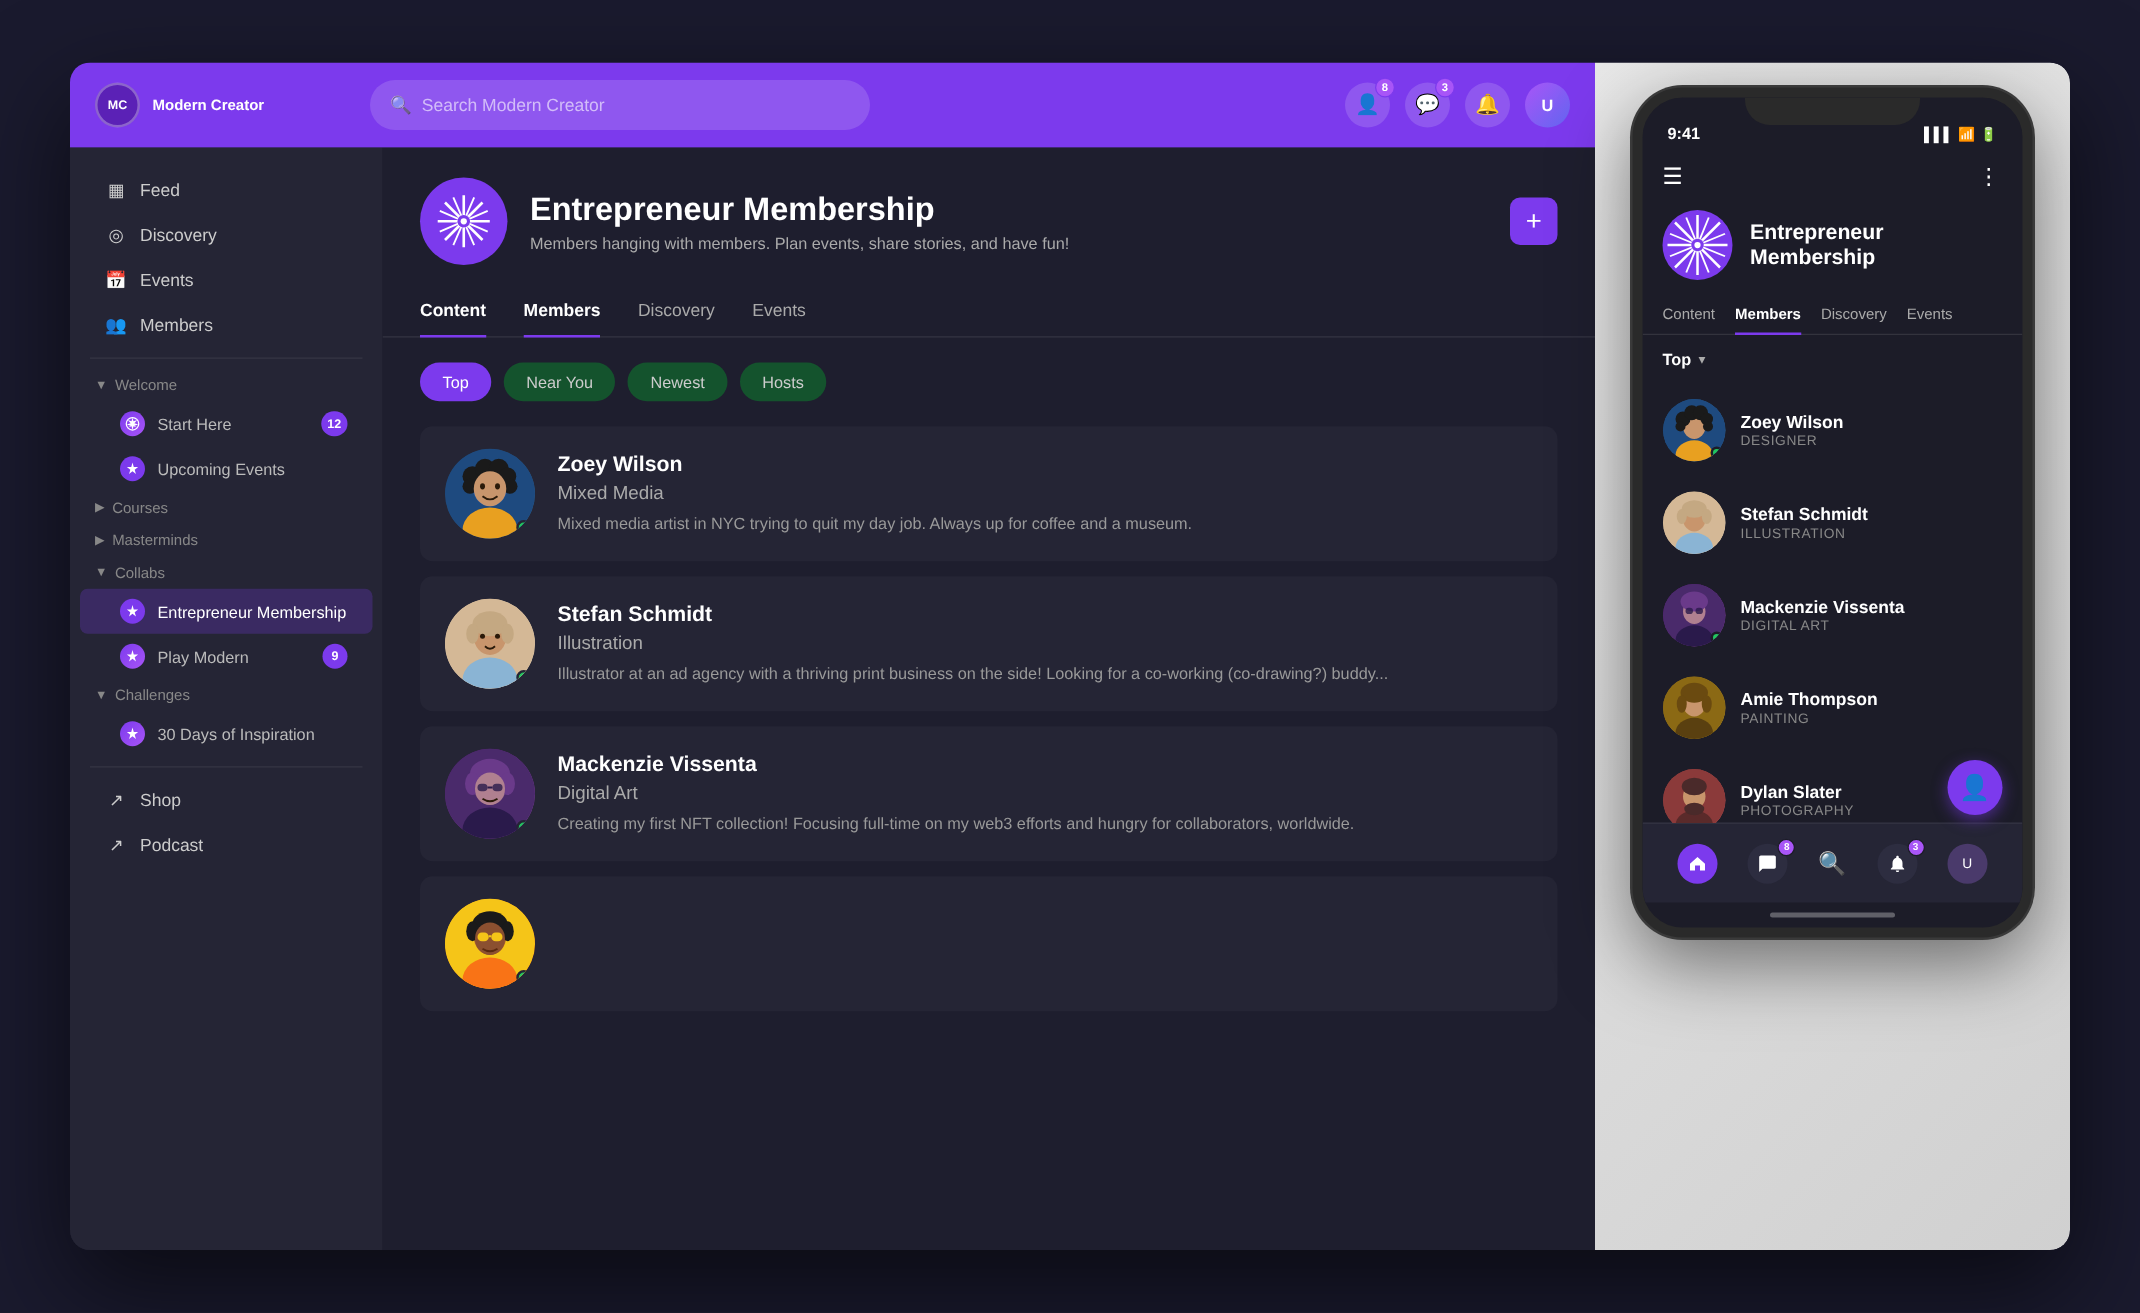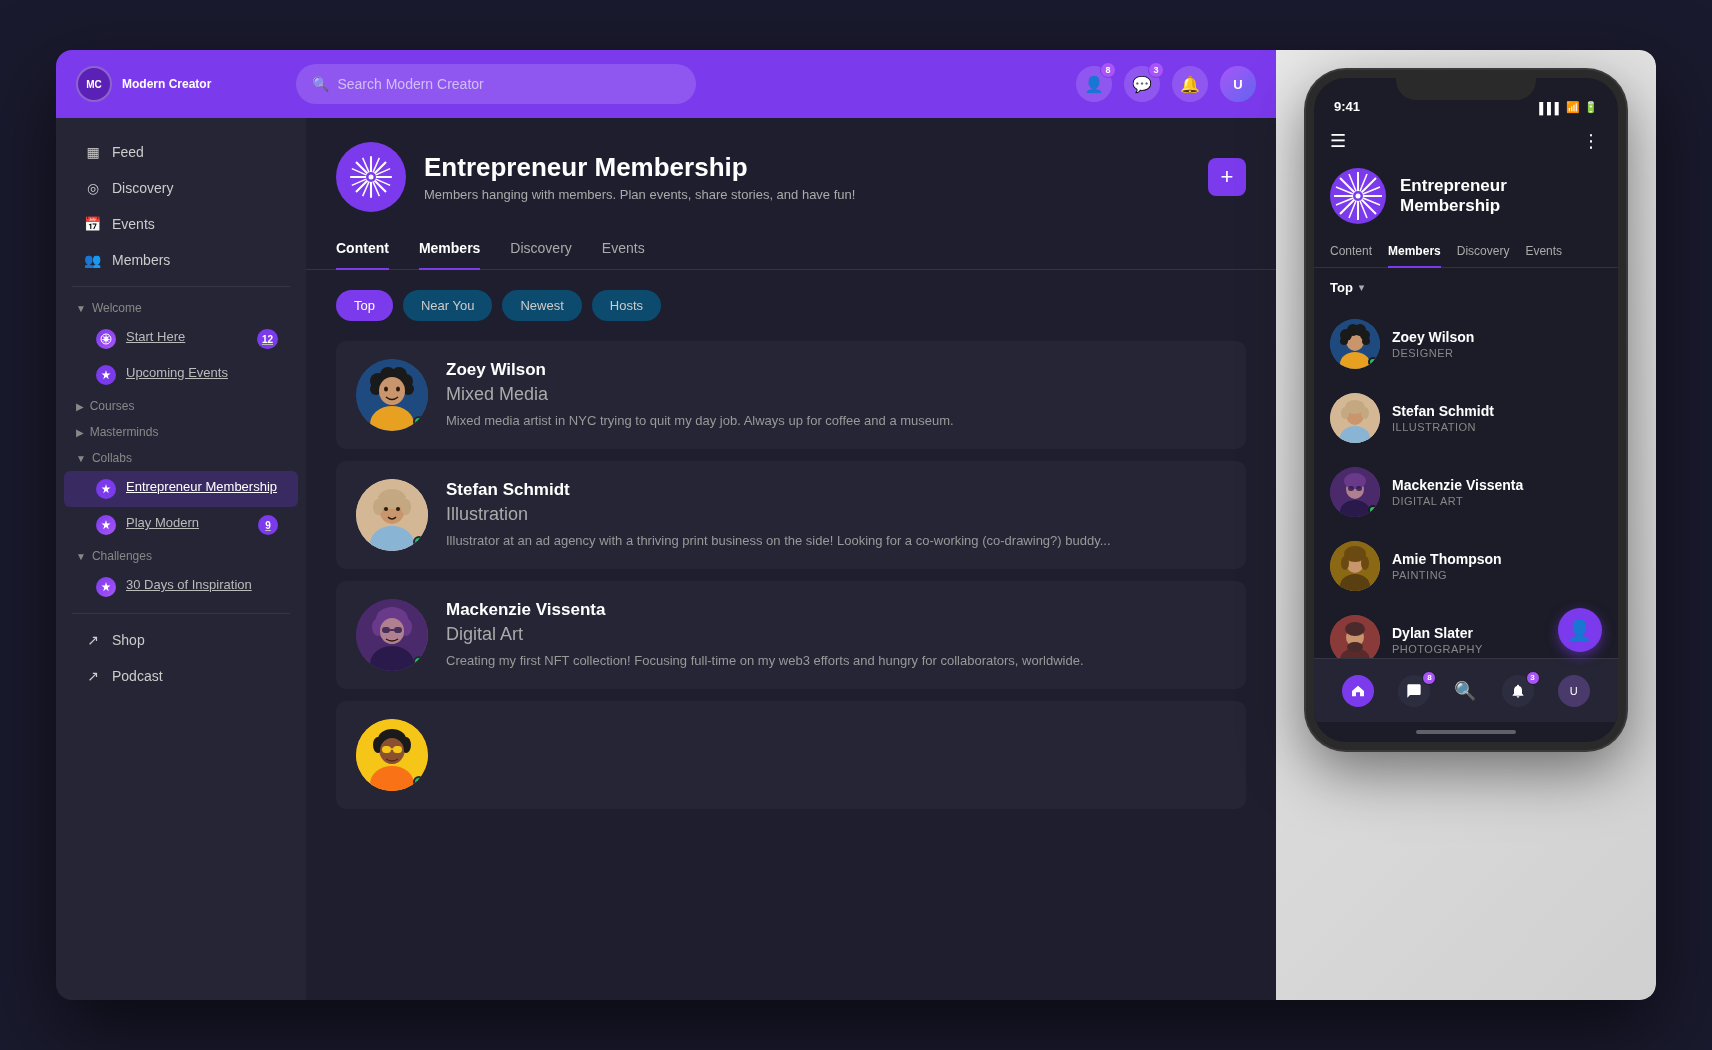--- a/index.html
+++ b/index.html
@@ -184,28 +184,28 @@
       border-radius: 10px;
       min-width: 20px;
       height: 20px;
       display: flex;
       align-items: center;
       justify-content: center;
       padding: 0 5px;
     }
     .sidebar-sub-item {
       display: flex;
+      align-items: center;
       padding: 8px 20px 8px 32px;
       color: #bbb;
       font-size: 13px;
       cursor: pointer;
       gap: 10px;
       margin: 0 8px;
       border-radius: 6px;
-      text-decoration: underline;
     }
     .sidebar-sub-item.active { background: rgba(124,58,237,0.25); color: white; }
     .sidebar-sub-icon {
       width: 20px;
       height: 20px;
       border-radius: 50%;
       display: flex;
       align-items: center;
       justify-content: center;
       flex-shrink: 0;
@@ -296,21 +296,21 @@
       font-size: 13px;
       cursor: pointer;
       border: none;
       font-weight: 500;
     }
     .filter-btn.active {
       background: #7c3aed;
       color: white;
     }
     .filter-btn.inactive {
-      background: #0c4a6e;
+      background: #14532d;
       color: #ccc;
     }
 
     .members-list {
       padding: 0 30px 30px;
       display: flex;
       flex-direction: column;
       gap: 12px;
     }
     .member-card {
@@ -347,21 +347,21 @@
       border: 2px solid #252535;
     }
     .member-info { flex: 1; }
     .member-name {
       font-size: 17px;
       font-weight: 700;
       color: white;
       margin-bottom: 4px;
     }
     .member-role {
-      font-size: 18px;
+      font-size: 15px;
       color: #aaa;
       margin-bottom: 6px;
     }
     .member-bio {
       font-size: 13px;
       color: #999;
       line-height: 1.5;
     }
 
     

